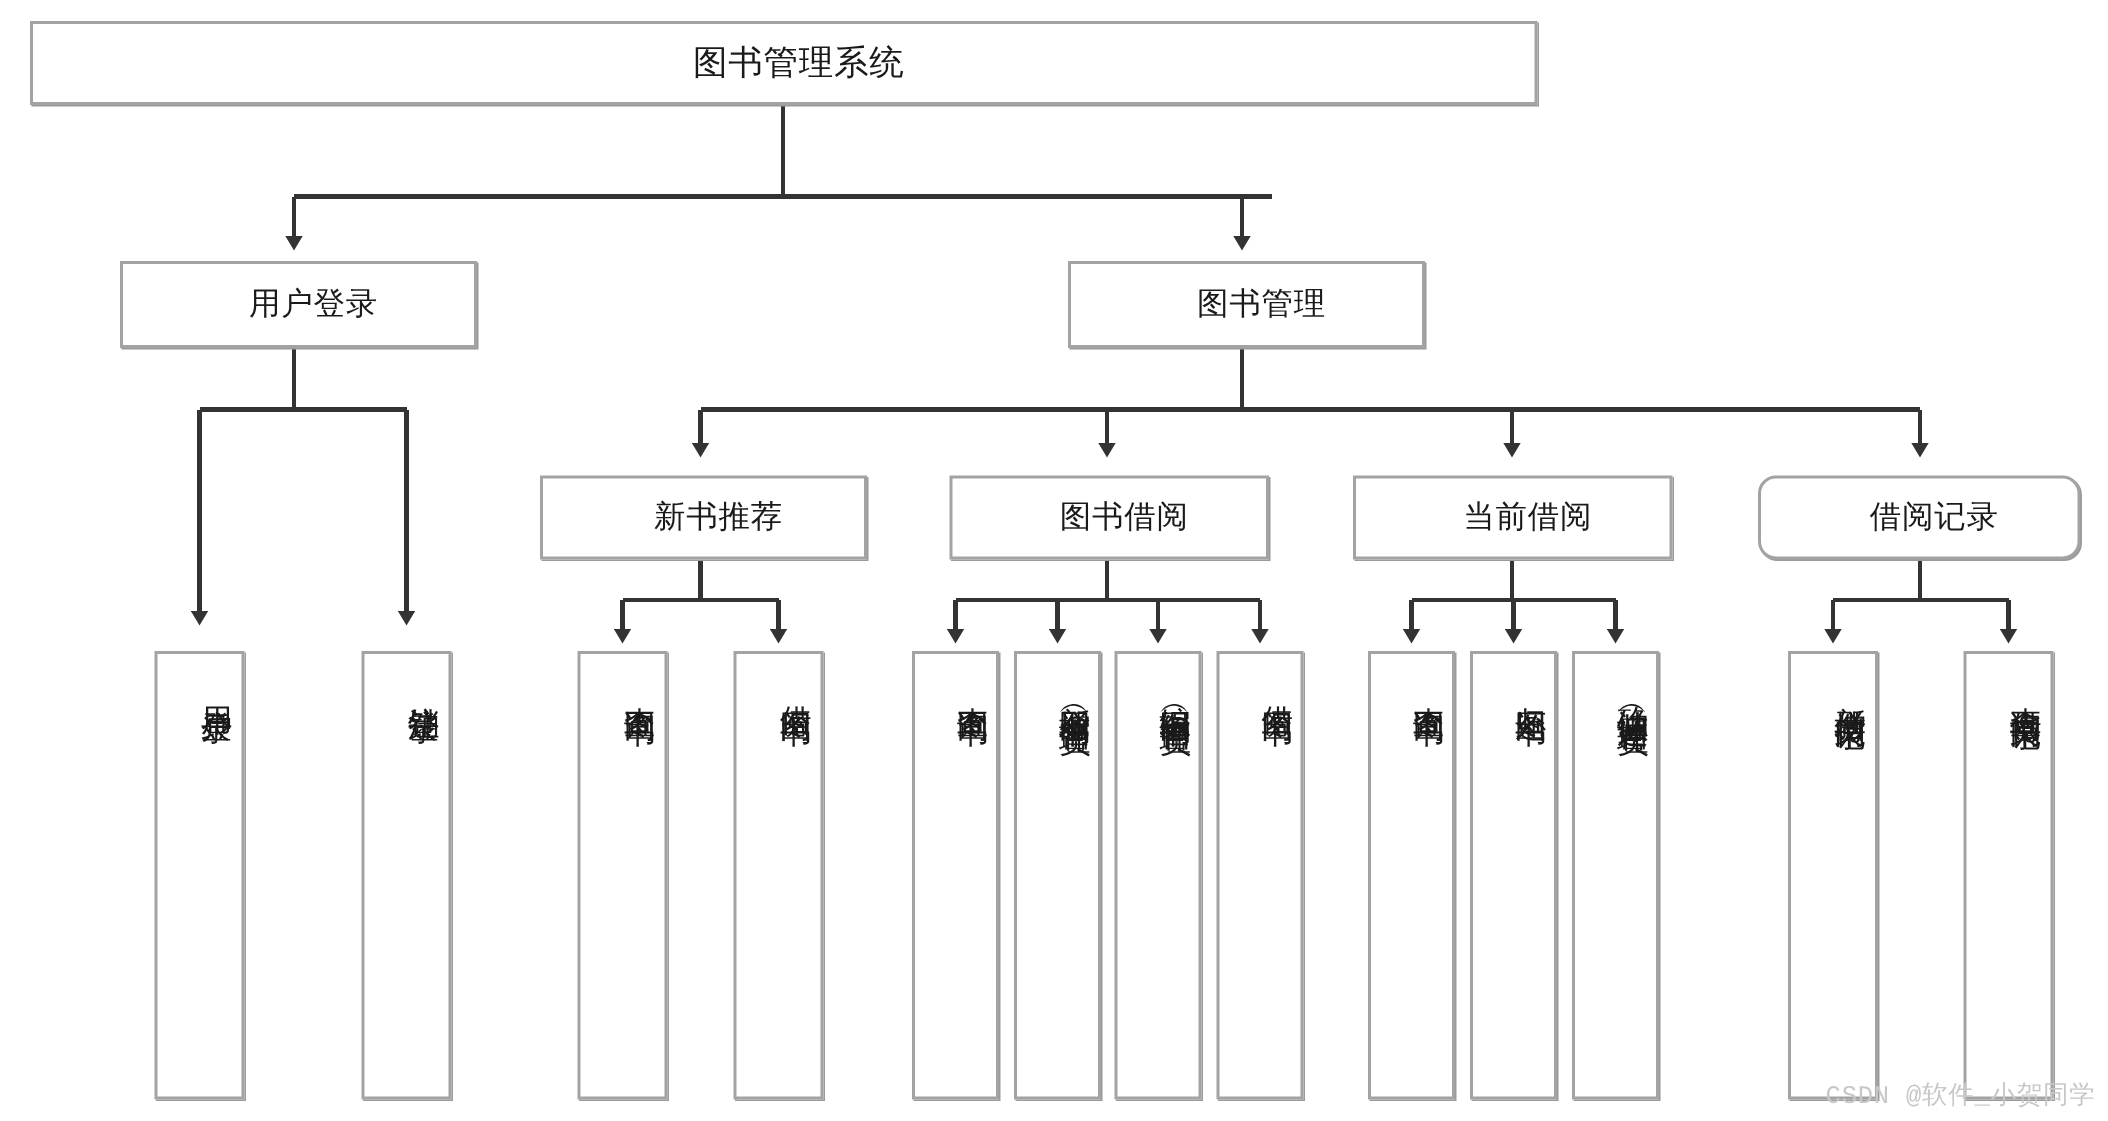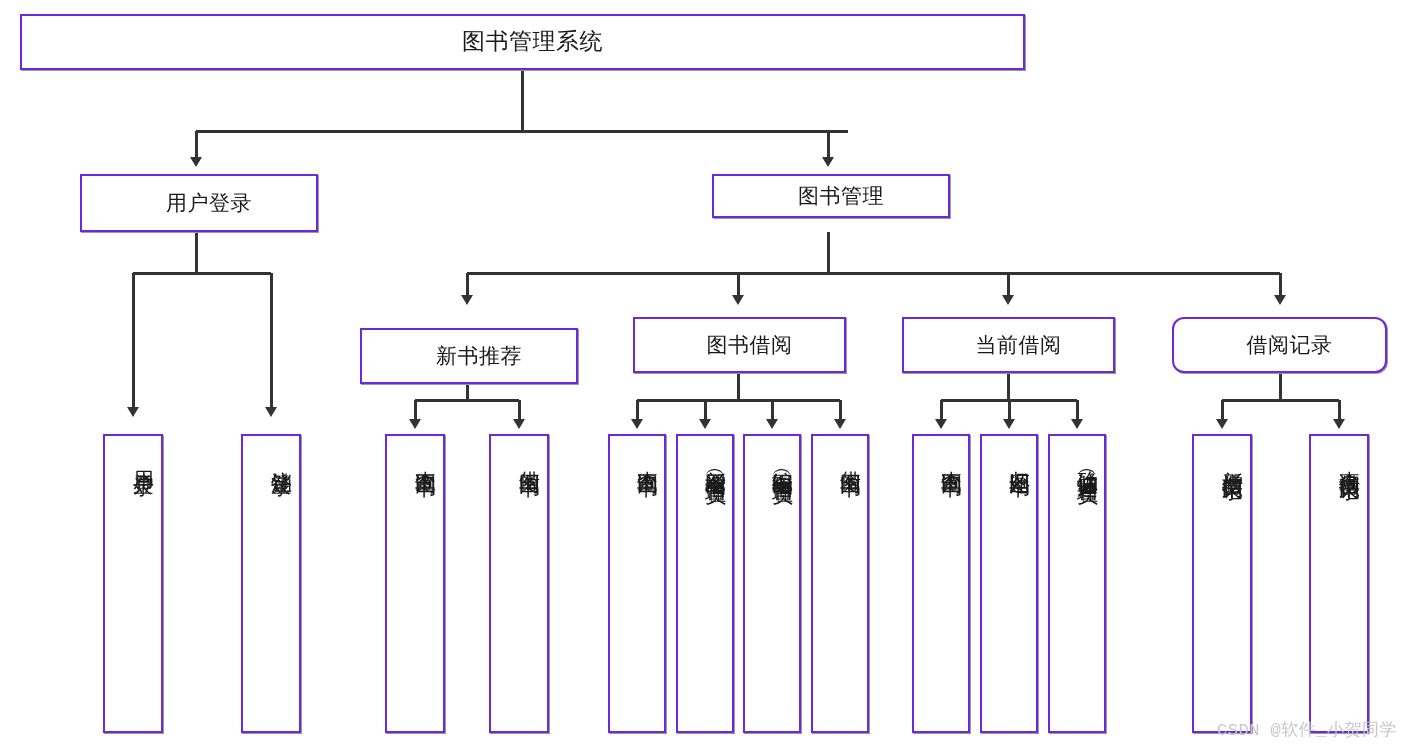--- a/index.html
+++ b/index.html
@@ -17,21 +17,21 @@
     position: absolute;
     left: 0; top: 0;
     width: 1405px; height: 747px;
   }
   .canvas { position: absolute; left:0; top:0; width:1405px; height:747px; }
   svg.lines { position:absolute; left:0; top:0; width:1405px; height:747px; pointer-events:none; }
 
   .node {
     position: absolute;
     background: #ffffff;
-    border: 2px solid #6d28d9;
+    border: 2px solid #a3a3a3;
     box-shadow: 1px 1px 0 0 #9a9a9a;
     display: flex;
     align-items: center;
     justify-content: center;
     color: #1a1a1a;
     padding-left: 20px;
   }
   .node .lbl {
     font-size: 21px;
     line-height: 1.12;
@@ -120,25 +120,25 @@
       </g>
     </svg>
 
     <div class="node" id="root" style="left:20px; top:14px; width:1005px; height:56px;">
       <span class="lbl">图书管理系统</span>
     </div>
 
     <div class="node" style="left:80px; top:174px; width:238px; height:58px;">
       <span class="lbl">用户登录</span>
     </div>
-    <div class="node" style="left:712px; top:174px; width:238px; height:44px;">
+    <div class="node" style="left:712px; top:174px; width:238px; height:58px;">
       <span class="lbl">图书管理</span>
     </div>
 
-    <div class="node" style="left:360px; top:317px; width:218px; height:56px;margin-top:11px;">
+    <div class="node" style="left:360px; top:317px; width:218px; height:56px;">
       <span class="lbl">新书推荐</span>
     </div>
     <div class="node" style="left:902px; top:317px; width:213px; height:56px;">
       <span class="lbl">当前借阅</span>
     </div>
     <div class="node" style="left:633px; top:317px; width:213px; height:56px;">
       <span class="lbl">图书借阅</span>
     </div>
     <div class="node" style="left:1172px; top:317px; width:215px; height:56px;border-radius:12px;">
       <span class="lbl">借阅记录</span>

